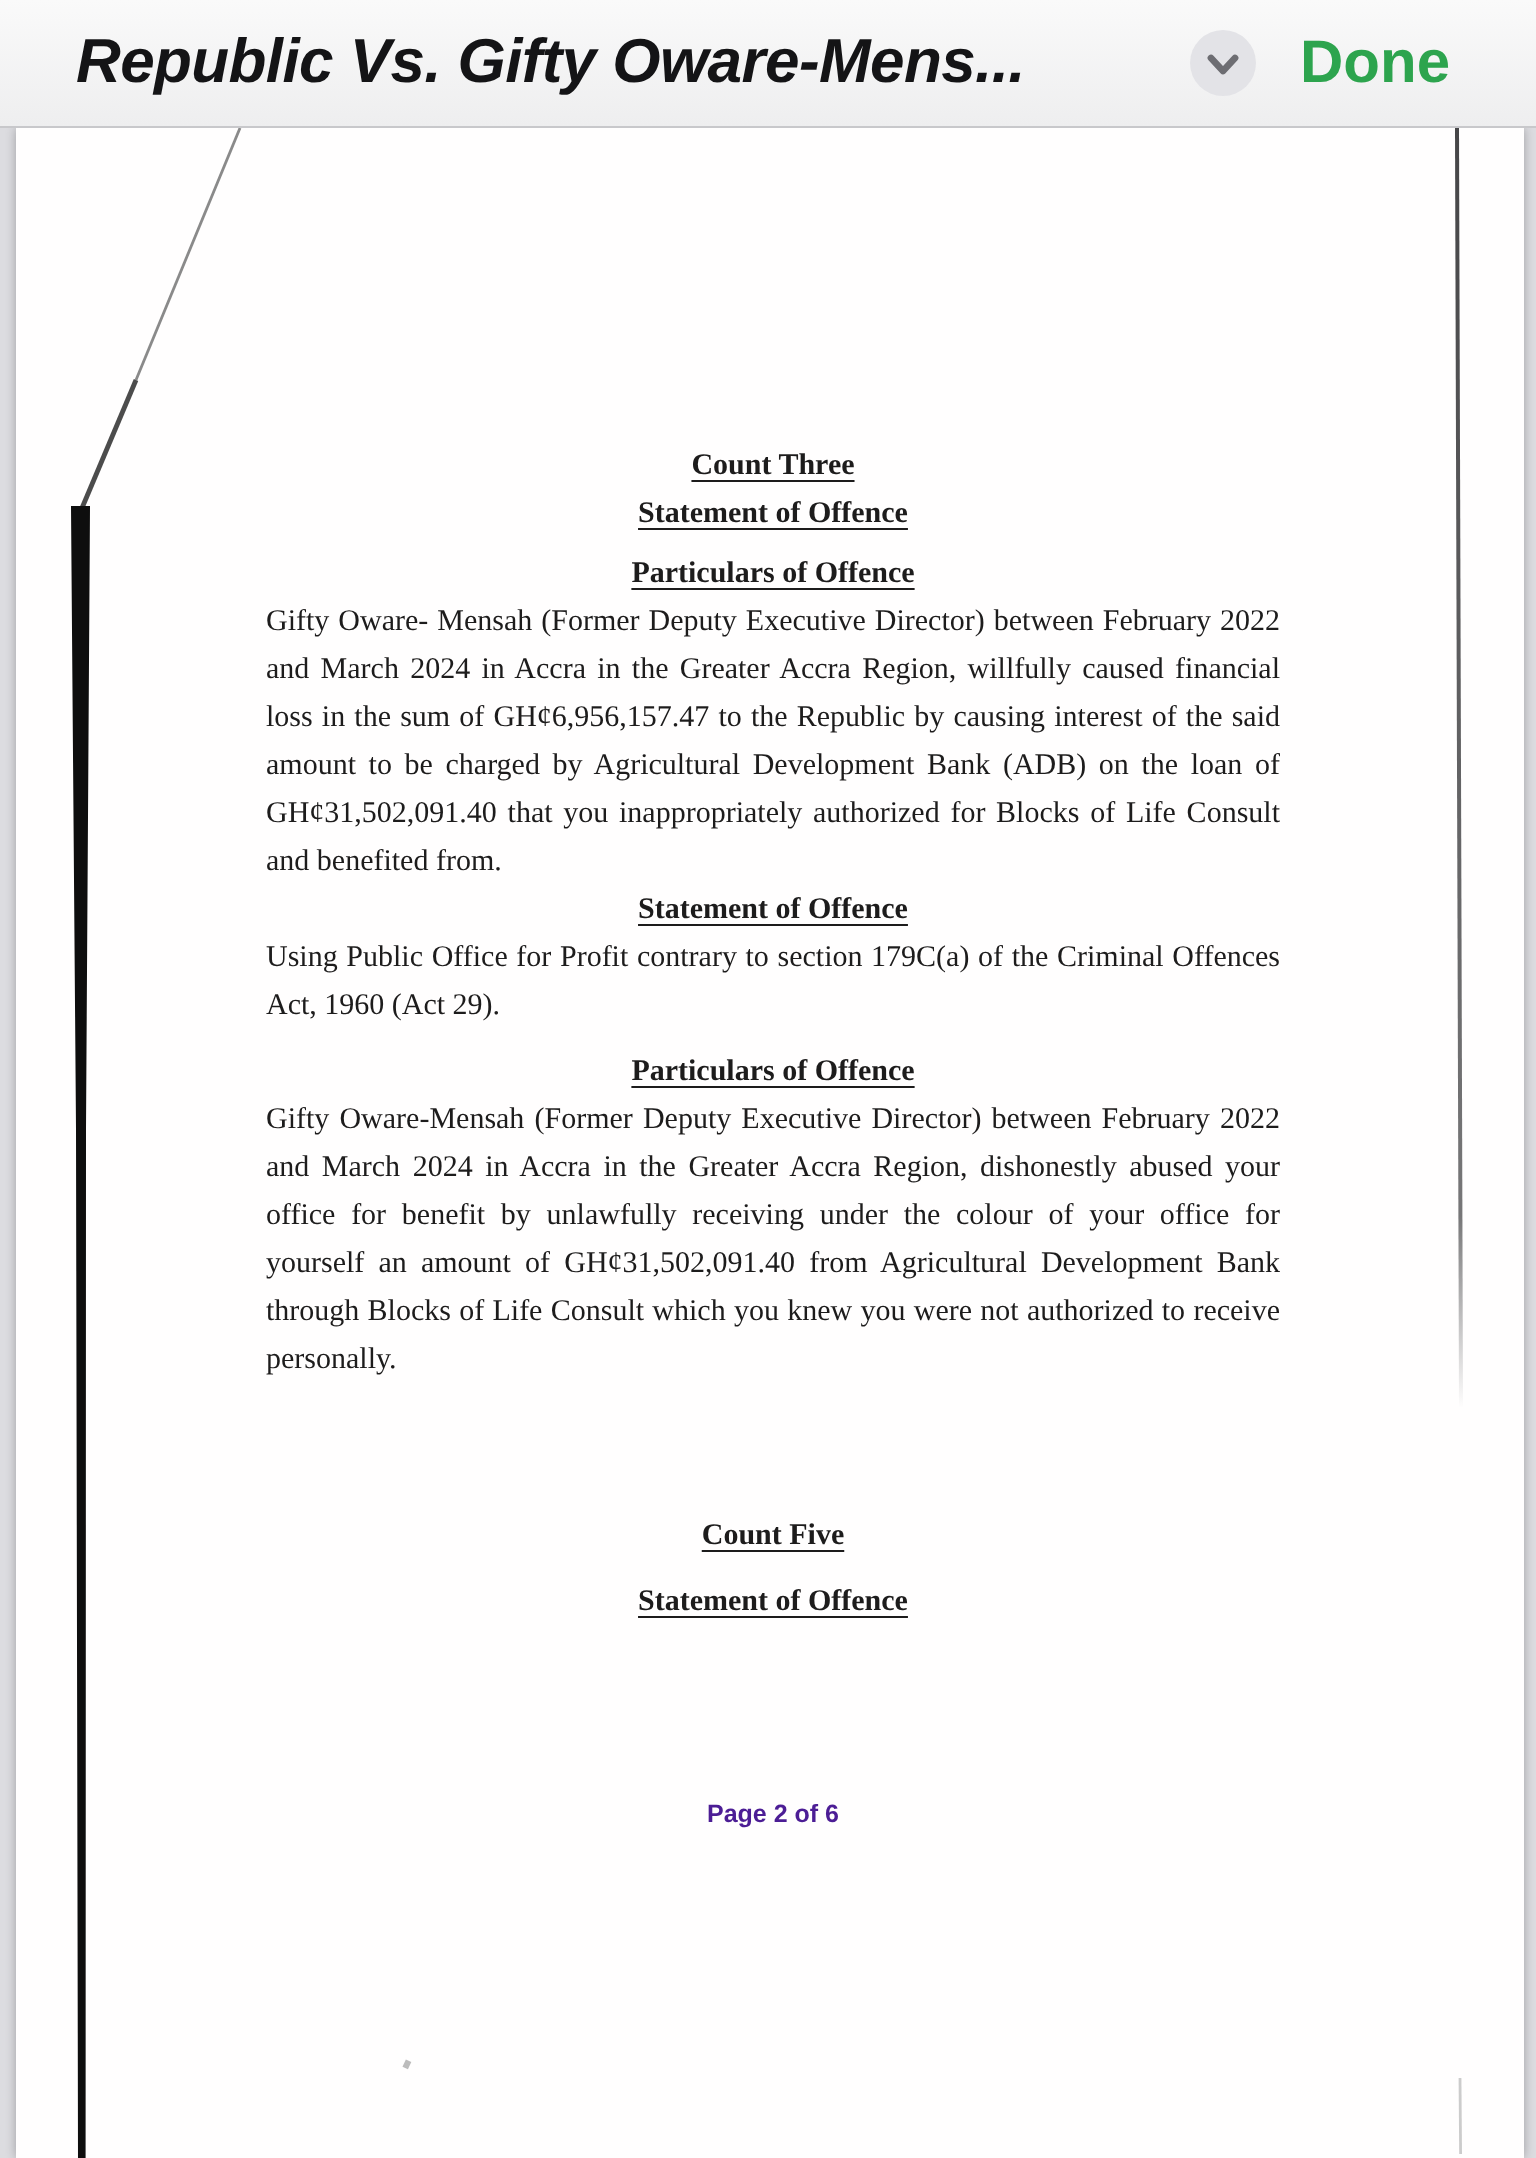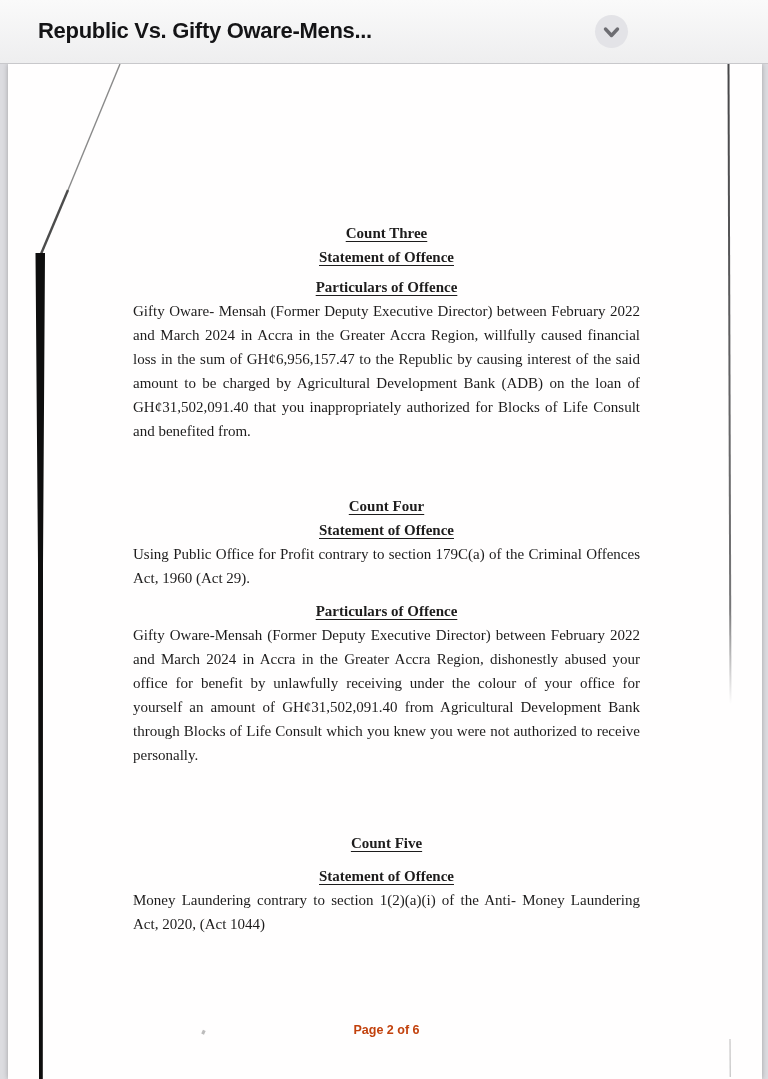--- a/index.html
+++ b/index.html
@@ -25,26 +25,27 @@
     border-bottom: 1px solid #c8c8cb;
     z-index: 5;
   }
   .doc-title {
     position: absolute;
     left: 38px;
     top: 0;
     height: 80px;
     line-height: 62px;
     max-width: 530px;
-    font-size: 22px;
+    font-size: 31px;
     font-weight: 700;
     letter-spacing: -0.3px;
     color: #141416;
     white-space: nowrap;
     overflow: hidden;
+    font-style: italic;
   }
   .chevron-btn {
     position: absolute;
     left: 595px;
     top: 15px;
     width: 33px;
     height: 33px;
     border-radius: 50%;
     background: #e3e3e7;
     border: none;
@@ -110,36 +111,37 @@
   .mt-9  { margin-top: 9px; }
   .mt-43 { margin-top: 64px; }
   .mt-51 { margin-top: 51px; }
 
   .page-footer {
     margin-top: 87px;
     font-family: "Liberation Sans", sans-serif;
     font-size: 12.5px;
     font-weight: 700;
     line-height: 14px;
-    color: #c2410c;
+    color: #4c1d95;
     text-align: center;
   }
 </style>
 </head>
 <body>
 
 <div class="screen">
 
   <header class="toolbar">
     <div class="doc-title">Republic Vs. Gifty Oware-Mens...</div>
     <button class="chevron-btn">
       <svg width="33" height="33" viewBox="0 0 33 33">
         <polyline points="10.5,14 16.5,20.5 22.5,14" fill="none" stroke="#6d6d72" stroke-width="3.4" stroke-linecap="round" stroke-linejoin="round"></polyline>
       </svg>
     </button>
+    <button class="done-btn" style="color:#2da44e">Done</button>
   </header>
 
   <main class="viewer">
     <div class="page">
 
       <svg class="scan-artifacts" width="754" height="1015" viewBox="0 0 754 1015">
         <defs>
           <linearGradient id="fadeLine" x1="0" y1="0" x2="0" y2="1">
             <stop offset="0" stop-color="#3c3c3e" stop-opacity="0.95"></stop>
             <stop offset="0.85" stop-color="#3c3c3e" stop-opacity="0.7"></stop>
@@ -158,29 +160,27 @@
         <rect x="194" y="966" width="3" height="4" fill="#7a7a7a" opacity="0.5" transform="rotate(25 195 968)"></rect>
       </svg>
 
       <div class="doc-content">
 
         <div class="doc-heading">Count Three</div>
         <div class="doc-heading">Statement of Offence</div>
         <div class="doc-heading mt-6">Particulars of Offence</div>
         <p>Gifty Oware- Mensah (Former Deputy Executive Director) between February 2022 and March 2024 in Accra in the Greater Accra Region, willfully caused financial loss in the sum of GH¢6,956,157.47 to the Republic by causing interest of the said amount to be charged by Agricultural Development Bank (ADB) on the loan of GH¢31,502,091.40 that you inappropriately authorized for Blocks of Life Consult and benefited from.</p>
 
-        <div class="doc-heading mt-51">Count Four</div>
         <div class="doc-heading">Statement of Offence</div>
         <p>Using Public Office for Profit contrary to section 179C(a) of the Criminal Offences Act, 1960 (Act 29).</p>
         <div class="doc-heading mt-9">Particulars of Offence</div>
         <p>Gifty Oware-Mensah (Former Deputy Executive Director) between February 2022 and March 2024 in Accra in the Greater Accra Region, dishonestly abused your office for benefit by unlawfully receiving under the colour of your office for yourself an amount of GH¢31,502,091.40 from Agricultural Development Bank through Blocks of Life Consult which you knew you were not authorized to receive personally.</p>
 
         <div class="doc-heading mt-43">Count Five</div>
         <div class="doc-heading mt-9">Statement of Offence</div>
-        <p>Money Laundering contrary to section 1(2)(a)(i) of the Anti- Money Laundering Act, 2020, (Act 1044)</p>
 
         <div class="page-footer">Page 2 of 6</div>
       </div>
 
     </div>
   </main>
 
 </div>
 
 </body></html>

